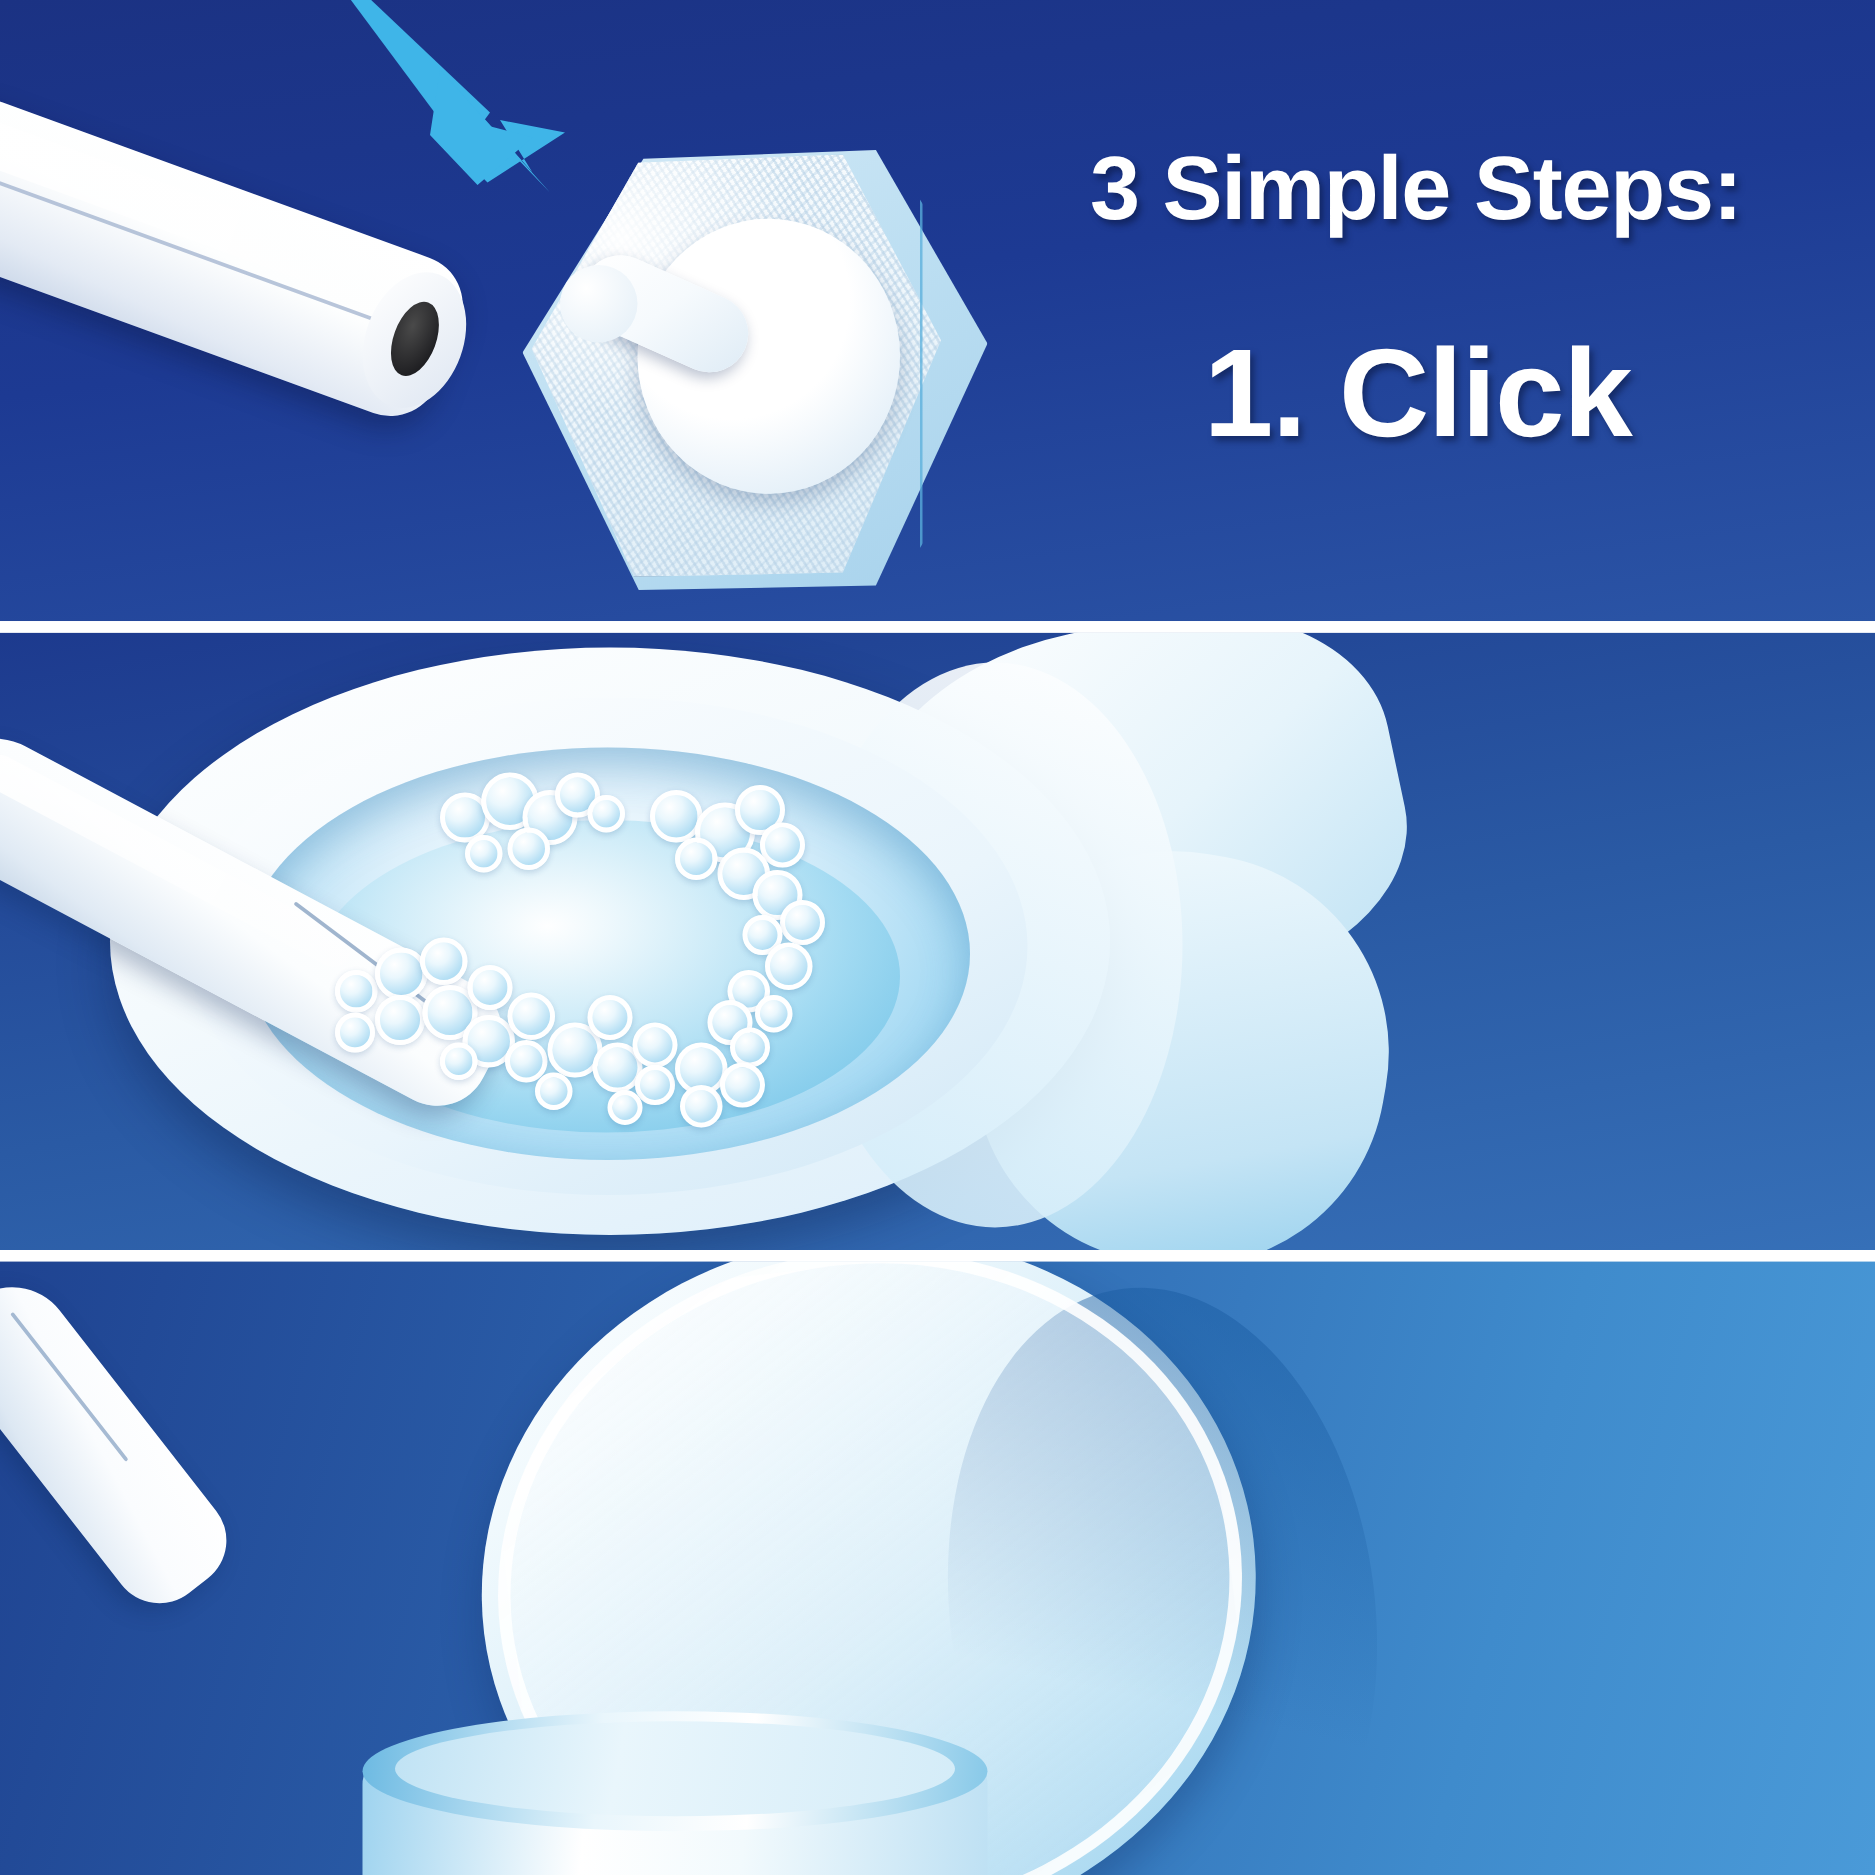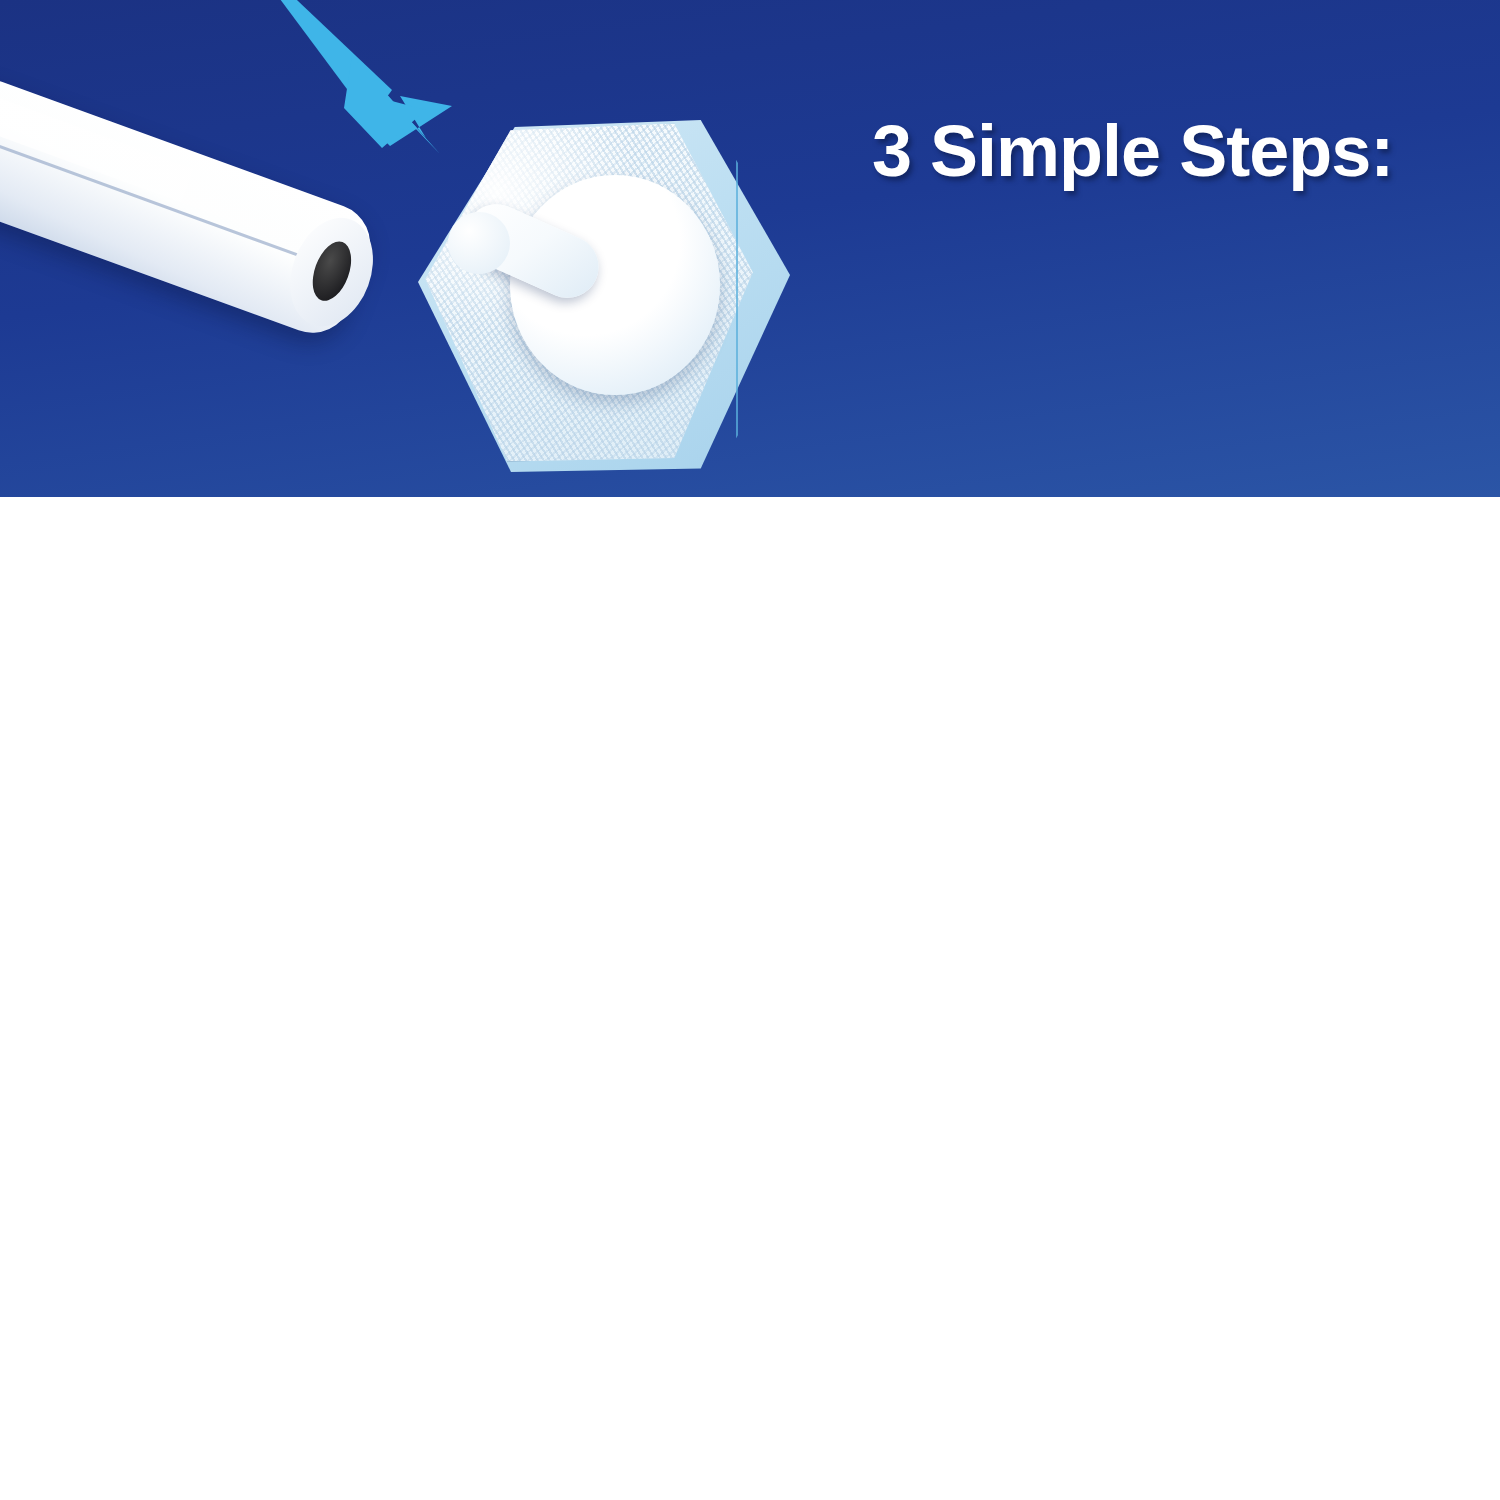--- a/index.html
+++ b/index.html
@@ -1,21 +1,21 @@
 <!DOCTYPE html>
 <html><head>
 <meta charset="utf-8">
 <title>3 Simple Steps</title>
 <style>
   html,body{margin:0;padding:0;background:#fff;}
   body{width:1500px;height:1500px;overflow:hidden;
        font-family:"Liberation Sans","DejaVu Sans",sans-serif;}
 
   #board{position:relative;width:1500px;height:1500px;background:#ffffff;
-         display:flex;flex-direction:row;}
+         display:flex;flex-direction:column;}
 
   .panel{position:relative;width:100%;overflow:hidden;flex:none;}
   #panel-click {height:497px;}
   .divider{height:9px;background:#ffffff;flex:none;position:relative;z-index:40;}
   #panel-swish {height:494px;}
   #panel-toss  {height:491px;}
 
   .bg{position:absolute;inset:0;}
   #panel-click .bg{background:linear-gradient(172deg,#1b3283 0%,#1d3a93 45%,#2b55a6 100%);}
   #panel-swish .bg{background:linear-gradient(170deg,#1d3a8e 0%,#2a5aa4 55%,#3670b8 100%);}
@@ -169,20 +169,21 @@
     <div class="art pad" id="pad1">
       <div class="hexback"></div>
       <div class="hexmain"></div>
       <div class="edge"></div>
       <div class="disc"></div>
       <div class="nub"></div>
       <div class="nubcap"></div>
     </div>
 
     <div class="txt" id="headline">3 Simple Steps:</div>
+    <div class="txt" id="label-1">1. Click</div>
   </section>
 
   <div class="divider"></div>
 
   <section class="panel" id="panel-swish">
     <div class="bg"></div>
 
     <div class="art" id="bowl-tank"></div>
     <div class="art" id="bowl-tank2"></div>
     <div class="art" id="bowl-outer"></div>

